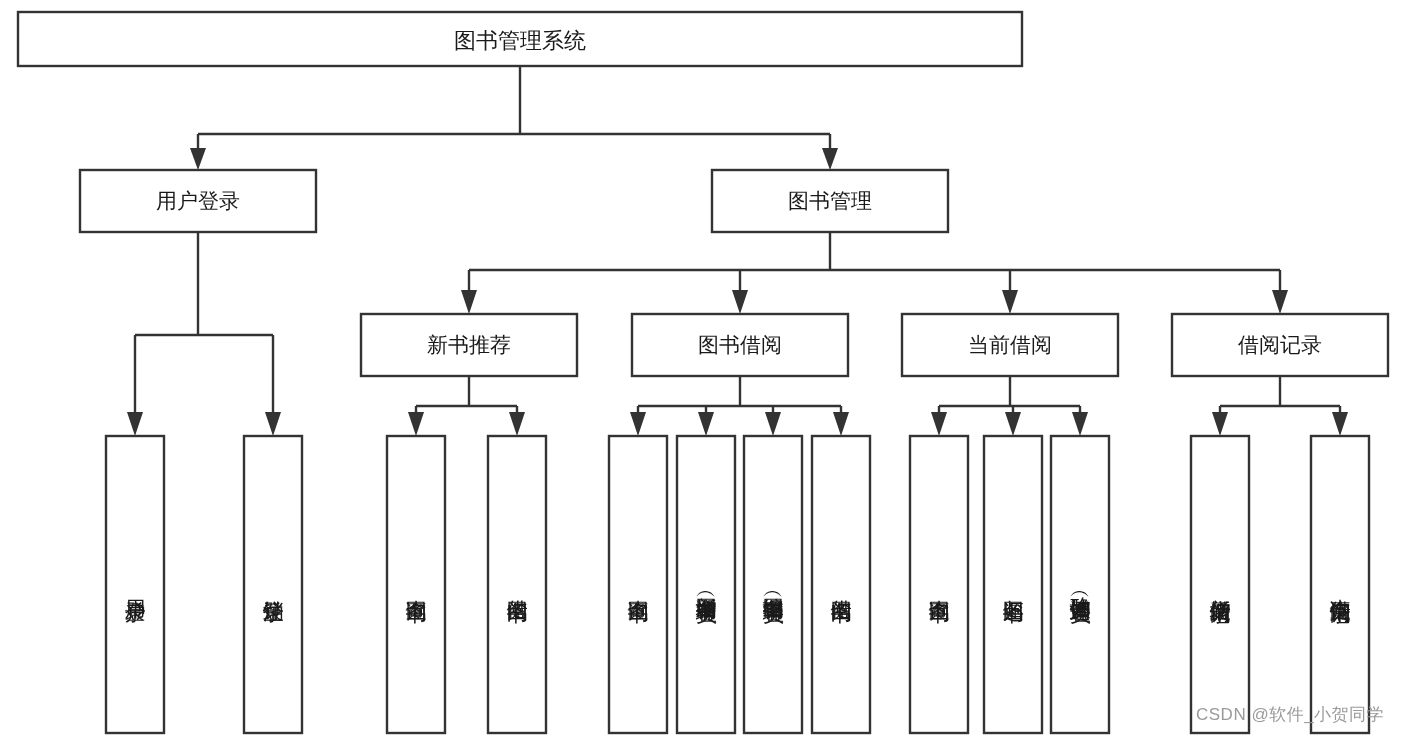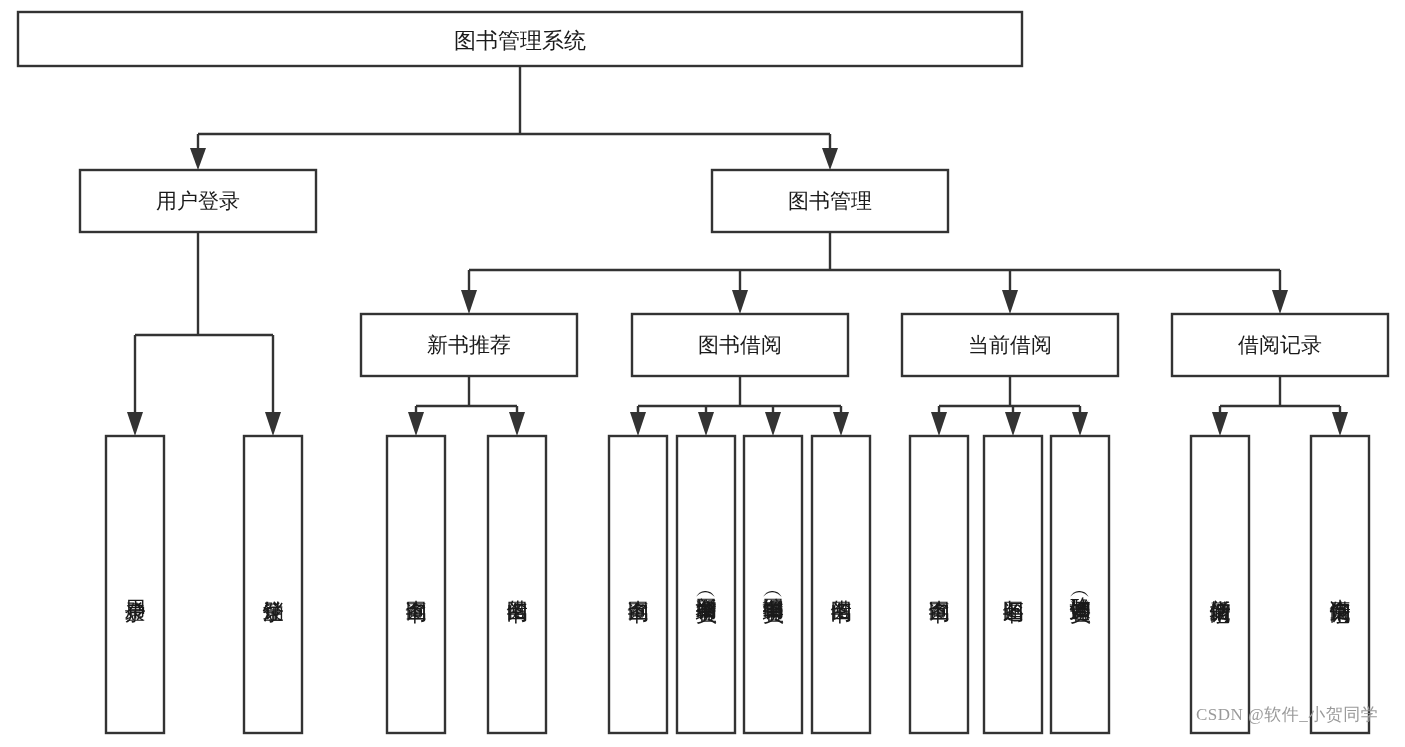--- a/index.html
+++ b/index.html
@@ -67,21 +67,21 @@
     letter-spacing: 1px;
     display: flex;
     align-items: center;
     justify-content: center;
     text-align: center;
     white-space: nowrap;
     pointer-events: none;
   }
   .watermark {
     position: absolute;
-    font-family: Liberation Serif, serif;
+    font-family: Liberation Sans, sans-serif;
     font-size: 17px;
     color: #9a9a9a;
     white-space: nowrap;
     letter-spacing: 0.5px;
   }
 </style>
 </head>
 <body>
 
 <div id="diagram-root">

